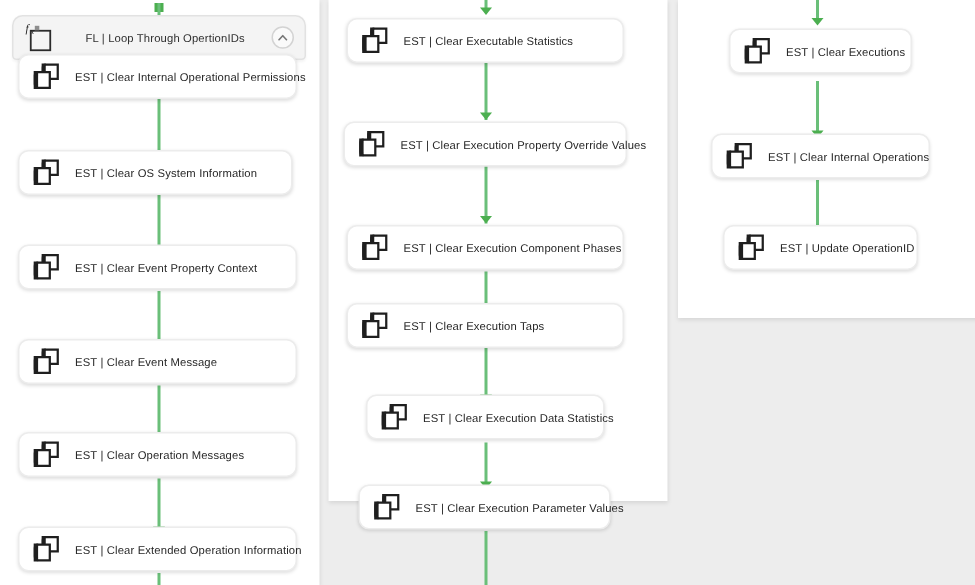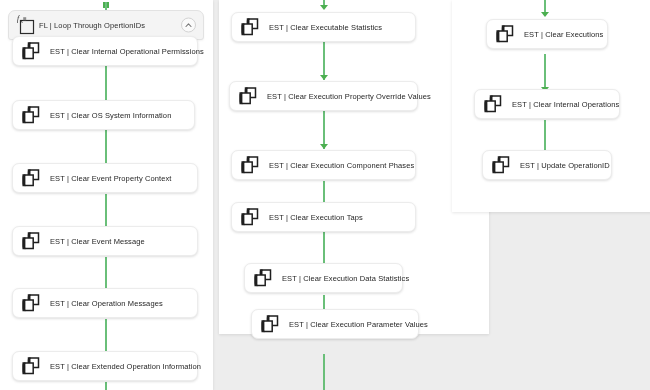--- a/index.html
+++ b/index.html
@@ -21,21 +21,21 @@
     background: #ededed;
   }
 
   
   .panel {
     position: absolute;
     background: #ffffff;
     box-shadow: 0 1px 3px rgba(0,0,0,0.10);
   }
   .panel-left   { left: 0px;   top: 0px; width: 213px; height: 390px; }
-  .panel-mid    { left: 219px; top: 0px; width: 226px; height: 334px; padding-left: 44px; }
+  .panel-mid    { left: 219px; top: 0px; width: 226px; height: 334px; }
   .panel-right  { left: 452px; top: 0px; width: 222px; height: 212px; }
 
   
   .group-header {
     position: absolute;
     left: 8px;
     top: 10px;
     width: 196px;
     height: 30px;
     background: #f4f4f4;
@@ -49,21 +49,21 @@
   .group-header .gh-icon {
     width: 24px;
     height: 22px;
     margin-left: 6px;
     position: relative;
     flex: 0 0 auto;
   }
   .group-header .gh-label {
     font-size: 7.5px;
     color: #2f2f2f;
-    margin-left: 0;
+    margin-left: 18px;
     white-space: nowrap;
     letter-spacing: 0.1px;
   }
   .collapse-btn {
     position: absolute;
     right: 7px;
     top: 50%;
     transform: translateY(-50%);
     width: 13px;
     height: 13px;
@@ -315,21 +315,21 @@
         <svg width="22" height="20" viewBox="0 0 22 20">
           <path d="M8.5 2 L18.5 2 L18.5 11.5 L8.5 11.5 Z" fill="#ffffff" stroke="#1f1f1f" stroke-width="1.5"></path>
           <path d="M10.5 2 C9.3 2 8.5 2.9 8.5 4.2 L8.5 9.3 C8.5 10.6 9.3 11.5 10.5 11.5" fill="#1f1f1f" stroke="#1f1f1f" stroke-width="1.4"></path>
           <path d="M3.2 7 L13.2 7 L13.2 17.5 L3.2 17.5 Z" fill="#ffffff" stroke="#1f1f1f" stroke-width="1.5"></path>
           <path d="M5.4 7 C4.1 7 3.2 8 3.2 9.4 L3.2 15 C3.2 16.5 4.1 17.5 5.4 17.5" fill="#1f1f1f" stroke="#1f1f1f" stroke-width="1.4"></path>
         </svg>
       </div>
       <div class="n-label">EST | Clear Execution Data Statistics</div>
     </div>
 
-    <div class="node" style="left:20px; top:309px; width:168px;margin-left:12px;">
+    <div class="node" style="left:20px; top:323px; width:168px;">
       <div class="n-icon">
         <svg width="22" height="20" viewBox="0 0 22 20">
           <path d="M8.5 2 L18.5 2 L18.5 11.5 L8.5 11.5 Z" fill="#ffffff" stroke="#1f1f1f" stroke-width="1.5"></path>
           <path d="M10.5 2 C9.3 2 8.5 2.9 8.5 4.2 L8.5 9.3 C8.5 10.6 9.3 11.5 10.5 11.5" fill="#1f1f1f" stroke="#1f1f1f" stroke-width="1.4"></path>
           <path d="M3.2 7 L13.2 7 L13.2 17.5 L3.2 17.5 Z" fill="#ffffff" stroke="#1f1f1f" stroke-width="1.5"></path>
           <path d="M5.4 7 C4.1 7 3.2 8 3.2 9.4 L3.2 15 C3.2 16.5 4.1 17.5 5.4 17.5" fill="#1f1f1f" stroke="#1f1f1f" stroke-width="1.4"></path>
         </svg>
       </div>
       <div class="n-label">EST | Clear Execution Parameter Values</div>
     </div>

